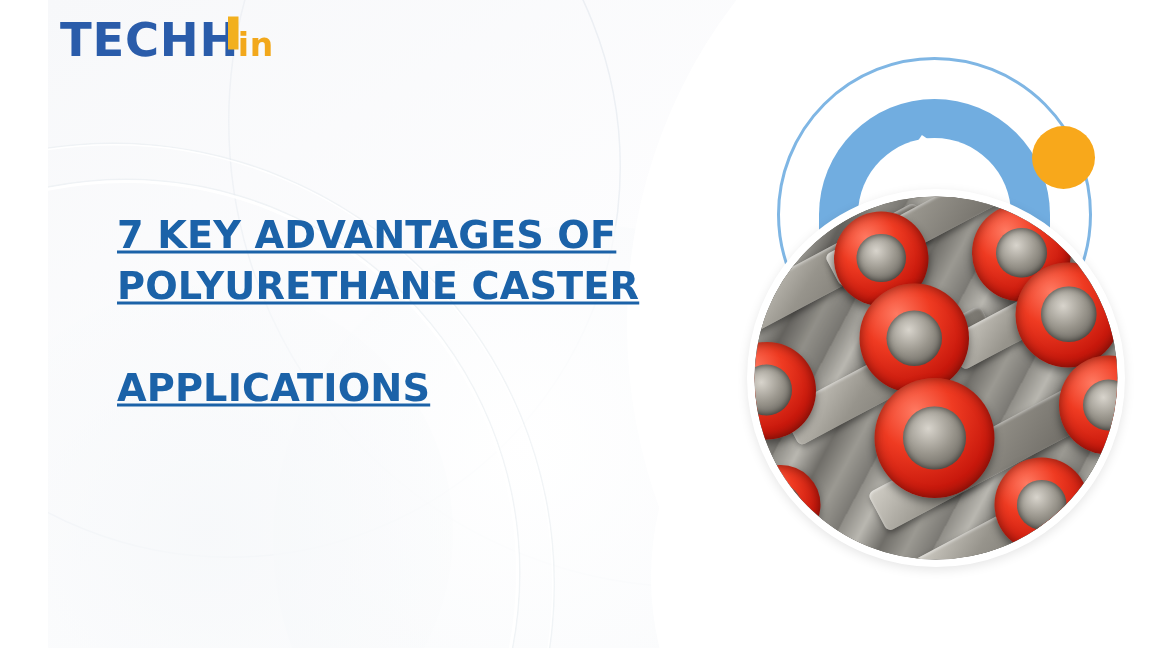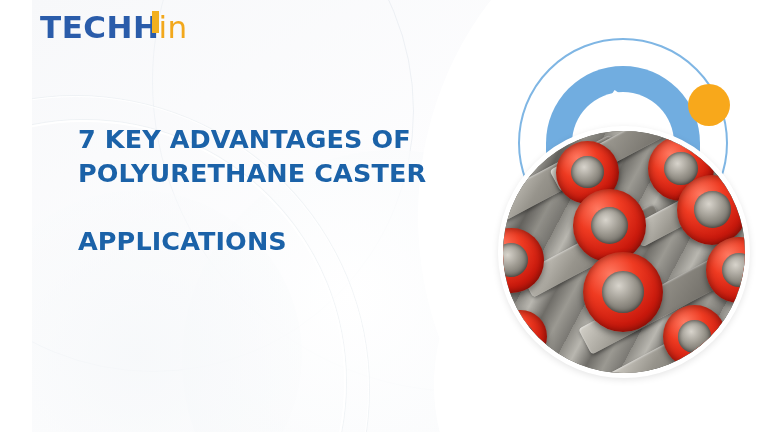--- a/index.html
+++ b/index.html
@@ -234,40 +234,41 @@
   }
   .logo-h-accent {
     position: absolute;
     right: -1px;
     top: 2px;
     width: 7px;
     height: 22px;
     background: #F2B01E;
   }
   .logo-in {
-    font-size: 31px;
-    font-weight: 400;
+    font-size: 22px;
+    font-weight: 700;
     color: #F2A81C;
     font-family: "DejaVu Sans", sans-serif;
     letter-spacing: 0.5px;
   }
 
   
   .headline {
     position: absolute;
     left: 46px;
-    top: 122px;
+    top: 140px;
     width: 400px;
     font-family: "DejaVu Sans", sans-serif;
     font-size: 25.5px;
     line-height: 1.34;
     font-weight: 700;
     color: #1B62A8;
     text-transform: uppercase;
     letter-spacing: 0.1px;
+    text-decoration: underline;
   }
 </style>
 </head>
 <body>
 
 <div class="banner">
 
   <div class="bg-base"></div>
   <div class="wm-ring a"></div>
   <div class="wm-ring b"></div>

